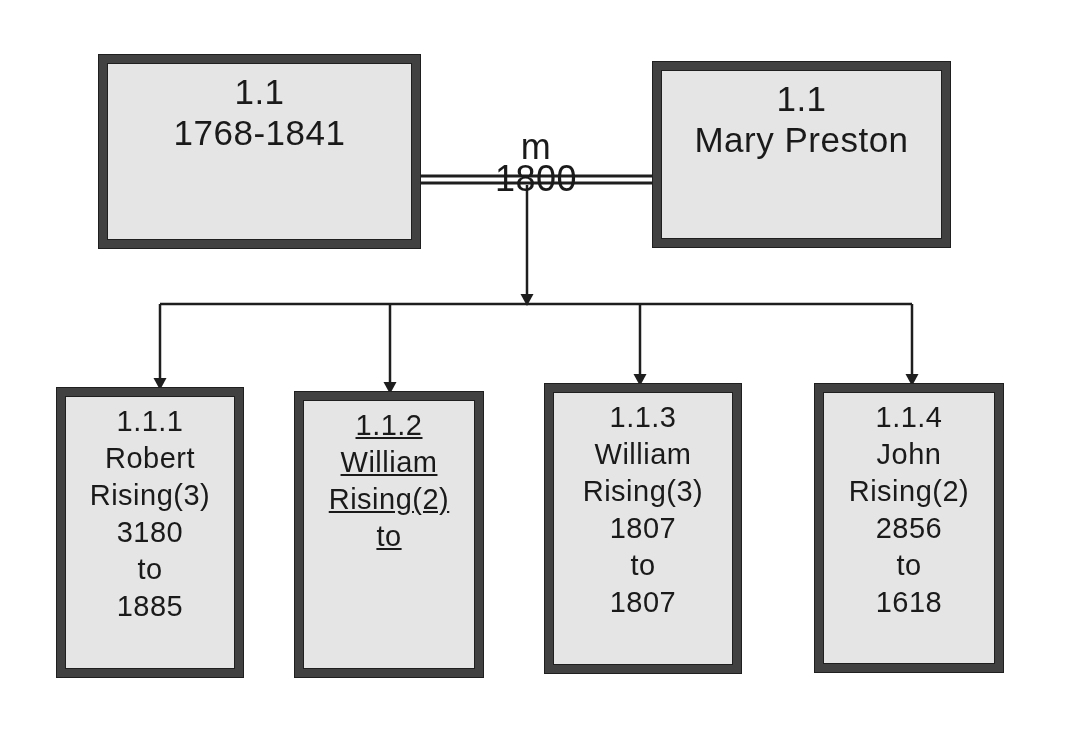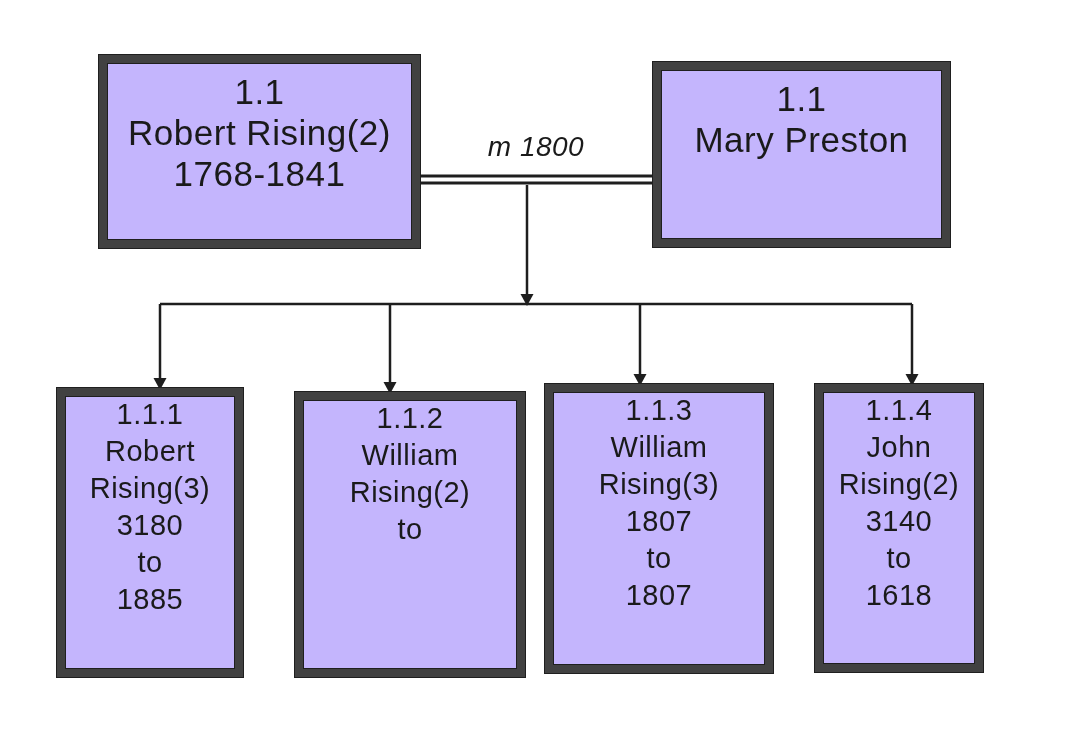--- a/index.html
+++ b/index.html
@@ -19,53 +19,53 @@
   .connectors {
     position: absolute;
     left: 0;
     top: 0;
     width: 1075px;
     height: 740px;
   }
   .box {
     position: absolute;
     box-sizing: border-box;
-    background: #c4b5fd;
+    background: #e5e5e5;
     border: 8px solid var(--box-border, #414141);
     box-shadow: 0 0 0 1px var(--box-edge, #1f1f1f),
                 inset 0 0 0 1px var(--box-edge, #1f1f1f);
     text-align: center;
   }
   .parent {
     font-size: 35px;
     line-height: 41px;
     padding-top: 8px;
     letter-spacing: 0.5px;
   }
   .child {
     font-size: 29px;
     line-height: 37px;
+    padding-top: 7px;
     letter-spacing: 0.5px;
   }
   .parent-a { left: 99px;  top: 55px; width: 321px; height: 193px; }
   .parent-b { left: 653px; top: 62px; width: 297px; height: 185px; }
   .child-1  { left: 57px;  top: 388px; width: 186px; height: 289px; }
-  .child-2  { left: 295px; top: 392px; width: 230px; height: 285px; }
-  .child-3  { left: 545px; top: 384px; width: 228px; height: 289px; }
-  .child-4  { left: 815px; top: 384px; width: 168px; height: 288px; }
+  .child-2  { left: 295px; top: 392px; width: 188px; height: 285px; text-decoration: underline; }
+  .child-3  { left: 545px; top: 384px; width: 196px; height: 289px; }
+  .child-4  { left: 815px; top: 384px; width: 188px; height: 288px; }
   .marriage-label {
     position: absolute;
     left: 478px;
     top: 131px;
     width: 116px;
     text-align: center;
-    font-size: 28px;
+    font-size: 36px;
     line-height: 32px;
     letter-spacing: 0.5px;
-    font-style: italic;
   }
   .cline {
     stroke: var(--line, #1e1e1e);
     stroke-width: 2.5;
   }
   .mline {
     stroke: var(--line, #1e1e1e);
     stroke-width: 3;
   }
   .arrow {
@@ -95,21 +95,20 @@
     <line class="cline" x1="640" y1="304" x2="640" y2="375"></line>
     <polygon class="arrow" points="633.5,374 646.5,374 640,386"></polygon>
     <line class="cline" x1="912" y1="304" x2="912" y2="375"></line>
     <polygon class="arrow" points="905.5,374 918.5,374 912,386"></polygon>
   </svg>
 
   <div class="marriage-label">m 1800</div>
 
   <div class="box parent parent-a">
     <div>1.1</div>
-    <div>Robert Rising(2)</div>
     <div>1768-1841</div>
   </div>
 
   <div class="box parent parent-b">
     <div>1.1</div>
     <div>Mary Preston</div>
   </div>
 
   <div class="box child child-1">
     <div>1.1.1</div>
@@ -133,18 +132,18 @@
     <div>Rising(3)</div>
     <div>1807</div>
     <div>to</div>
     <div>1807</div>
   </div>
 
   <div class="box child child-4">
     <div>1.1.4</div>
     <div>John</div>
     <div>Rising(2)</div>
-    <div>3140</div>
+    <div>2856</div>
     <div>to</div>
     <div>1618</div>
   </div>
 
 </div>
 
 </body></html>

